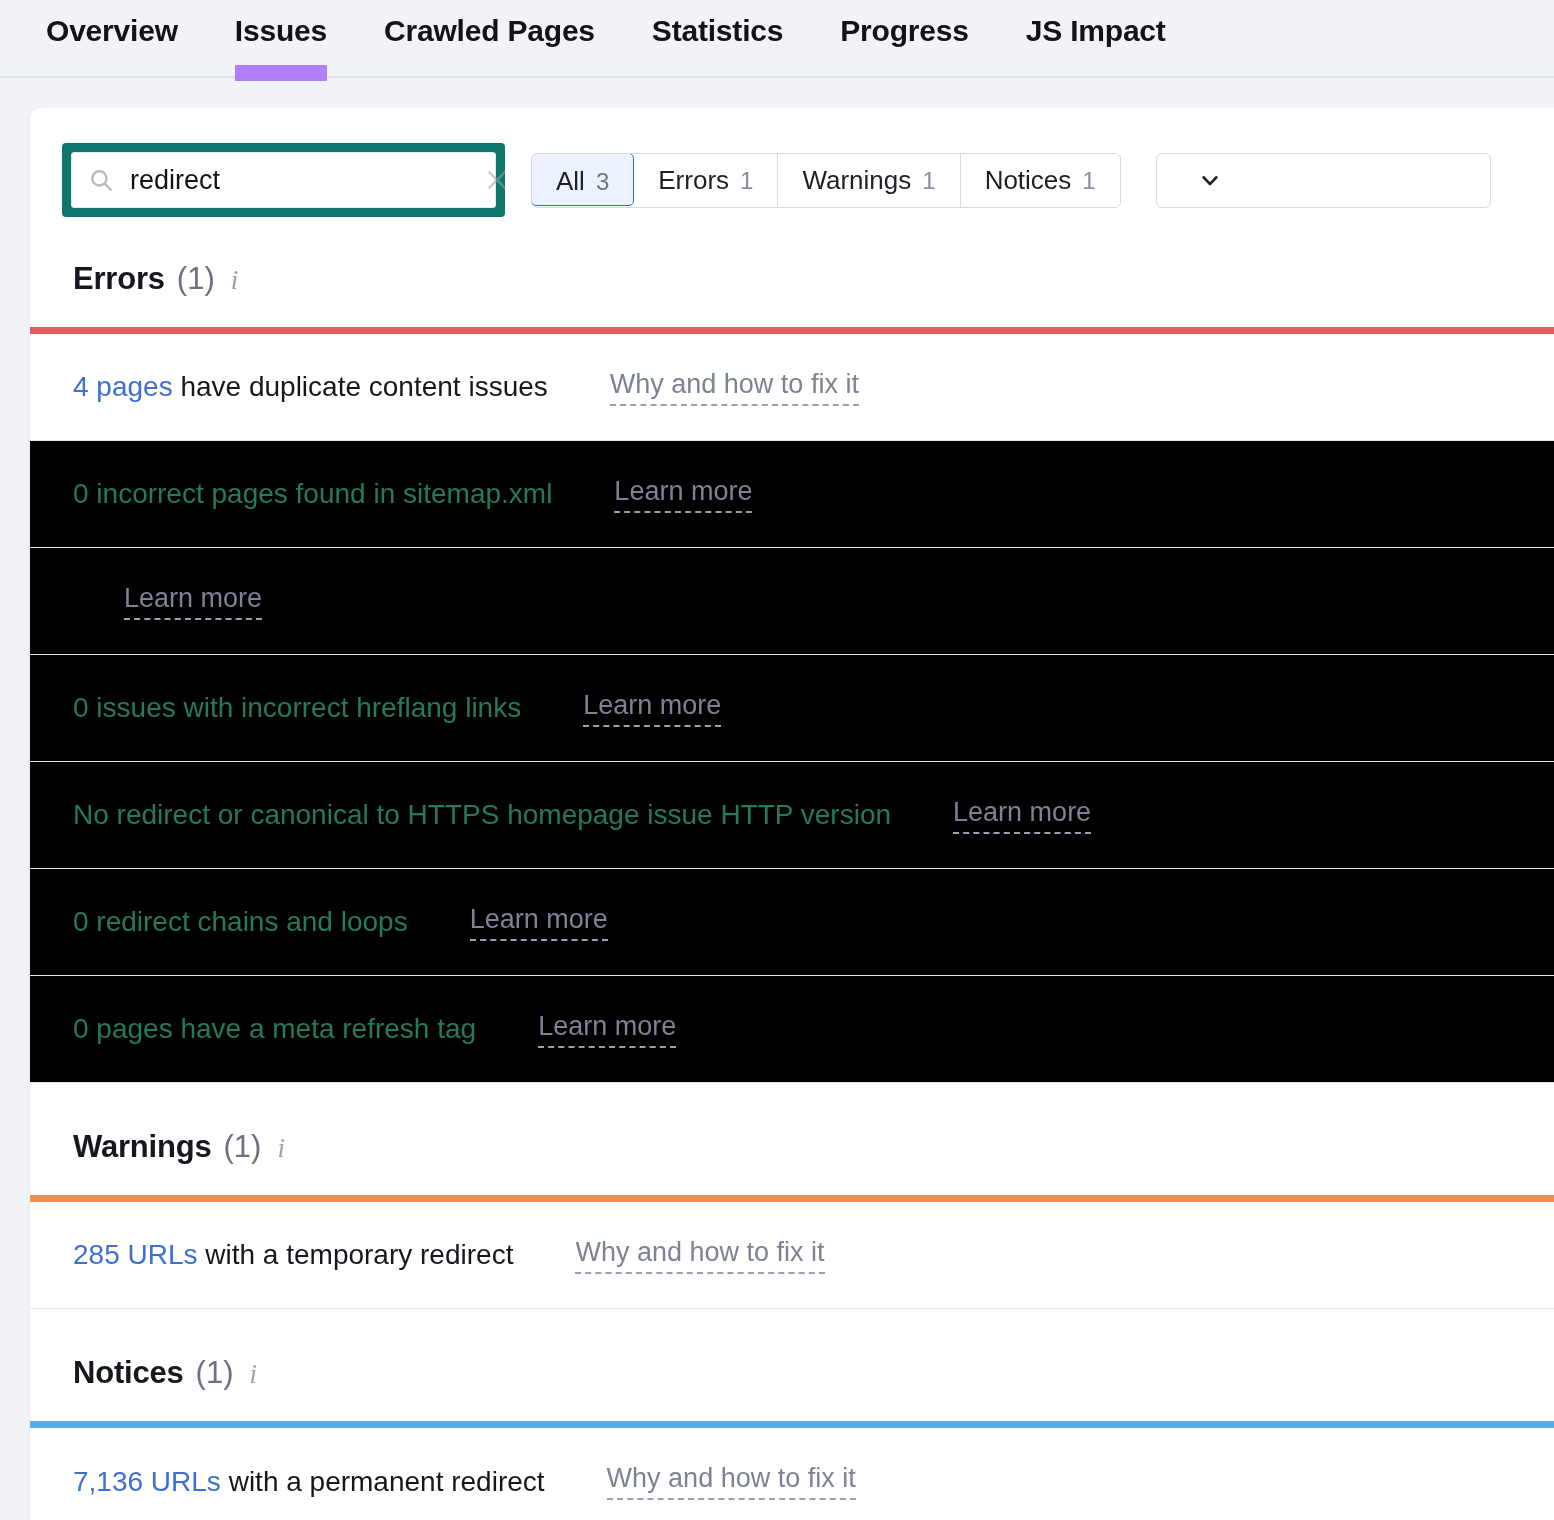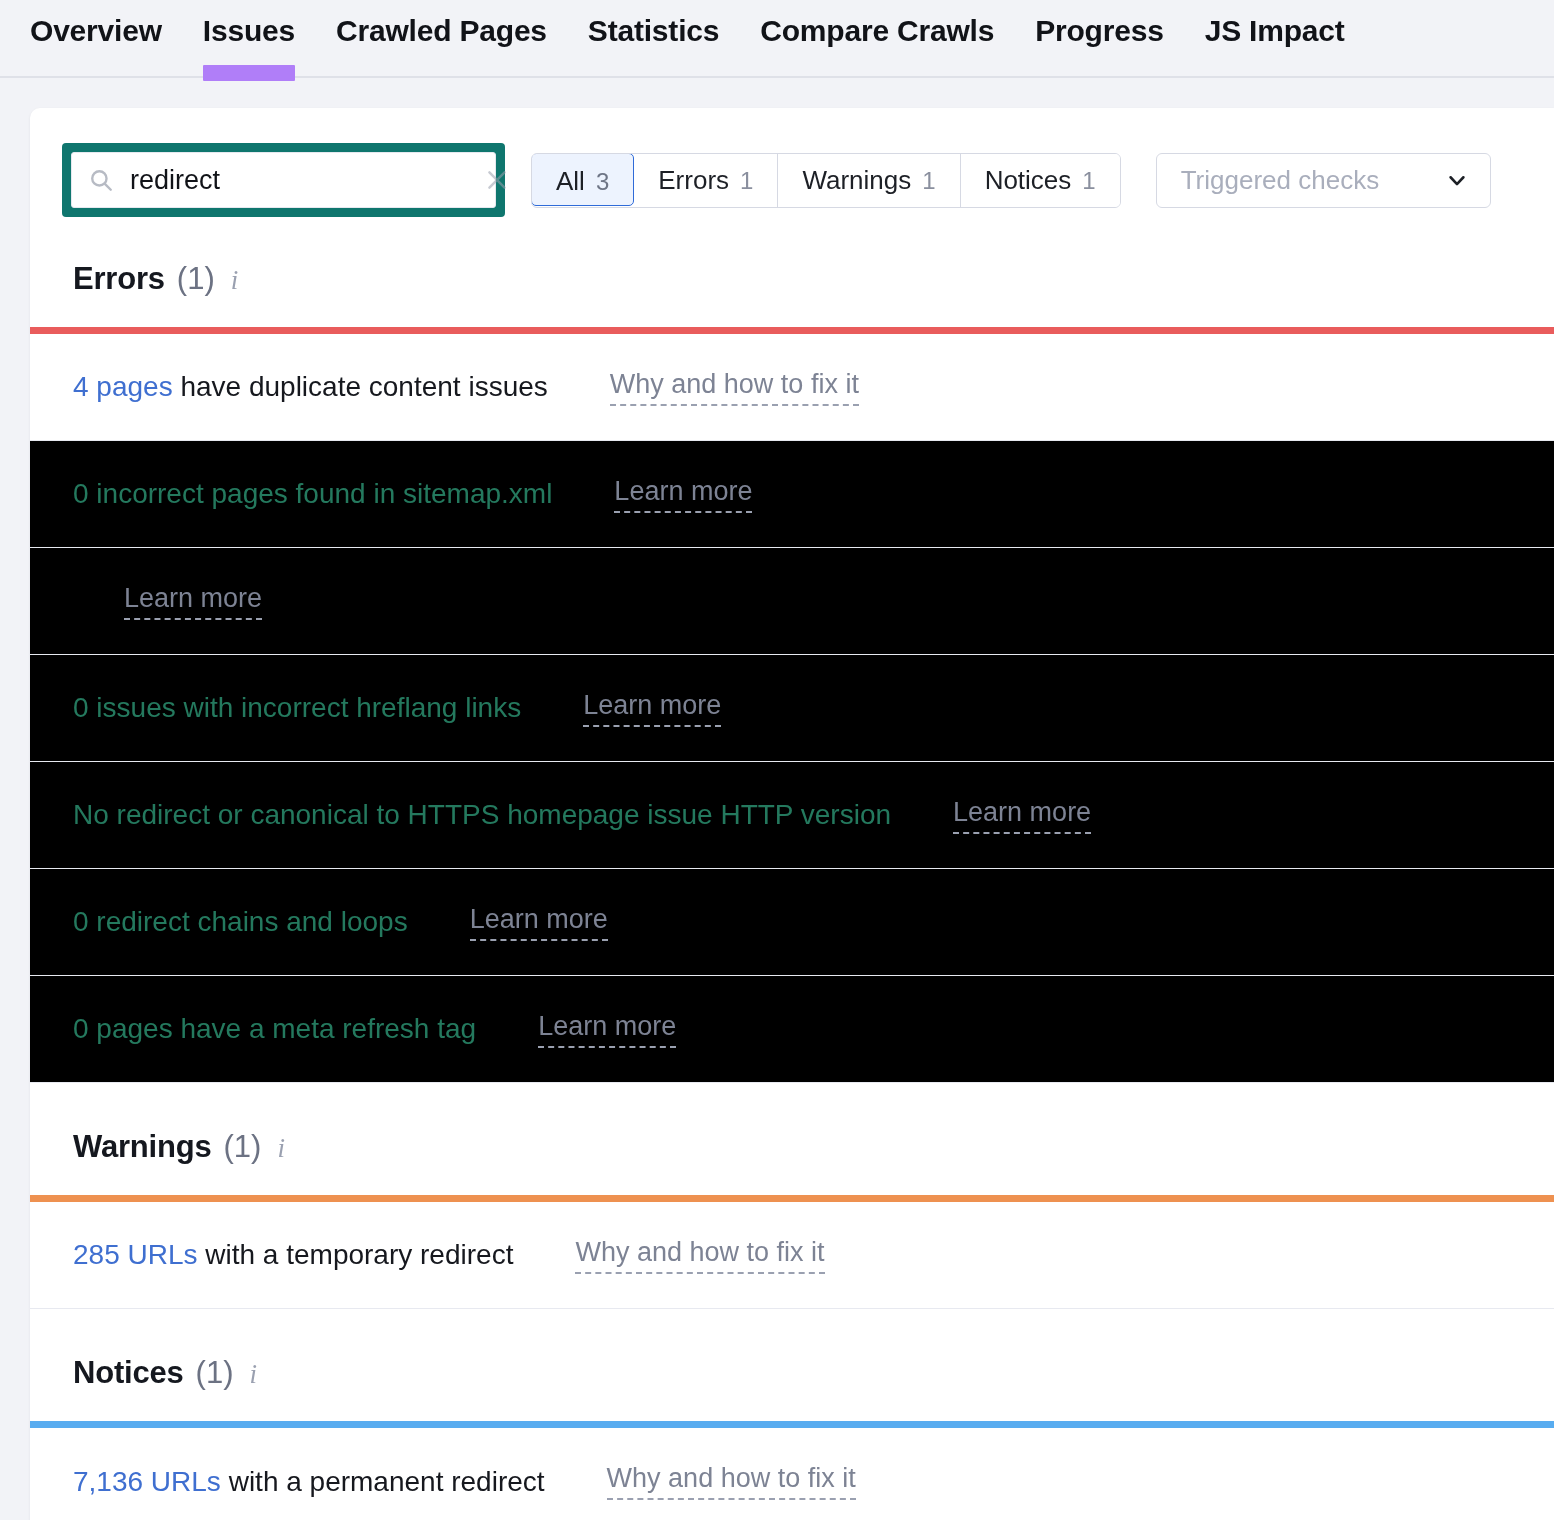--- a/index.html
+++ b/index.html
@@ -32,20 +32,21 @@
     position: relative;
     font-size: 30px;
     font-weight: 700;
     color: #111318;
     letter-spacing: -0.2px;
     padding: 0 0 30px 0;
     margin-right: 41px;
     cursor: pointer;
     white-space: nowrap;
     line-height: 34px;
+    margin-left: 16px;
   }
   .tab.active::after {
     content: "";
     position: absolute;
     left: 0; right: 0; bottom: -3px;
     height: 16px;
     background: #B07EF8;
     border-radius: 1px;
     z-index: 2;
   }
@@ -214,21 +215,20 @@
   }
 </style>
 </head>
 <body>
 
 <div class="tabbar" id="tabbar">
     <div class="tab">Overview</div>
     <div class="tab active">Issues</div>
     <div class="tab">Crawled Pages</div>
     <div class="tab">Statistics</div>
-    <div class="tab">Compare Crawls</div>
     <div class="tab">Progress</div>
     <div class="tab">JS Impact</div>
   </div>
 
 <div class="card">
 
   <div class="toolbar">
 
     <div class="search-wrap">
       <div class="search-inner">
@@ -261,21 +261,20 @@
           <span>Warnings</span>
           <span class="cnt">1</span>
         </div>
         <div class="pill">
           <span>Notices</span>
           <span class="cnt">1</span>
         </div>
       </div>
 
     <div class="dropdown">
-      <span class="dd-label">Triggered checks</span>
       <span class="dd-caret">
         <svg viewBox="0 0 24 24" width="22" height="22" fill="none" stroke="#1D2026" stroke-width="2.8" stroke-linecap="round" stroke-linejoin="round">
           <polyline points="5,9 12,16.5 19,9"></polyline>
         </svg>
       </span>
     </div>
 
   </div>
 
   <div id="sections">

